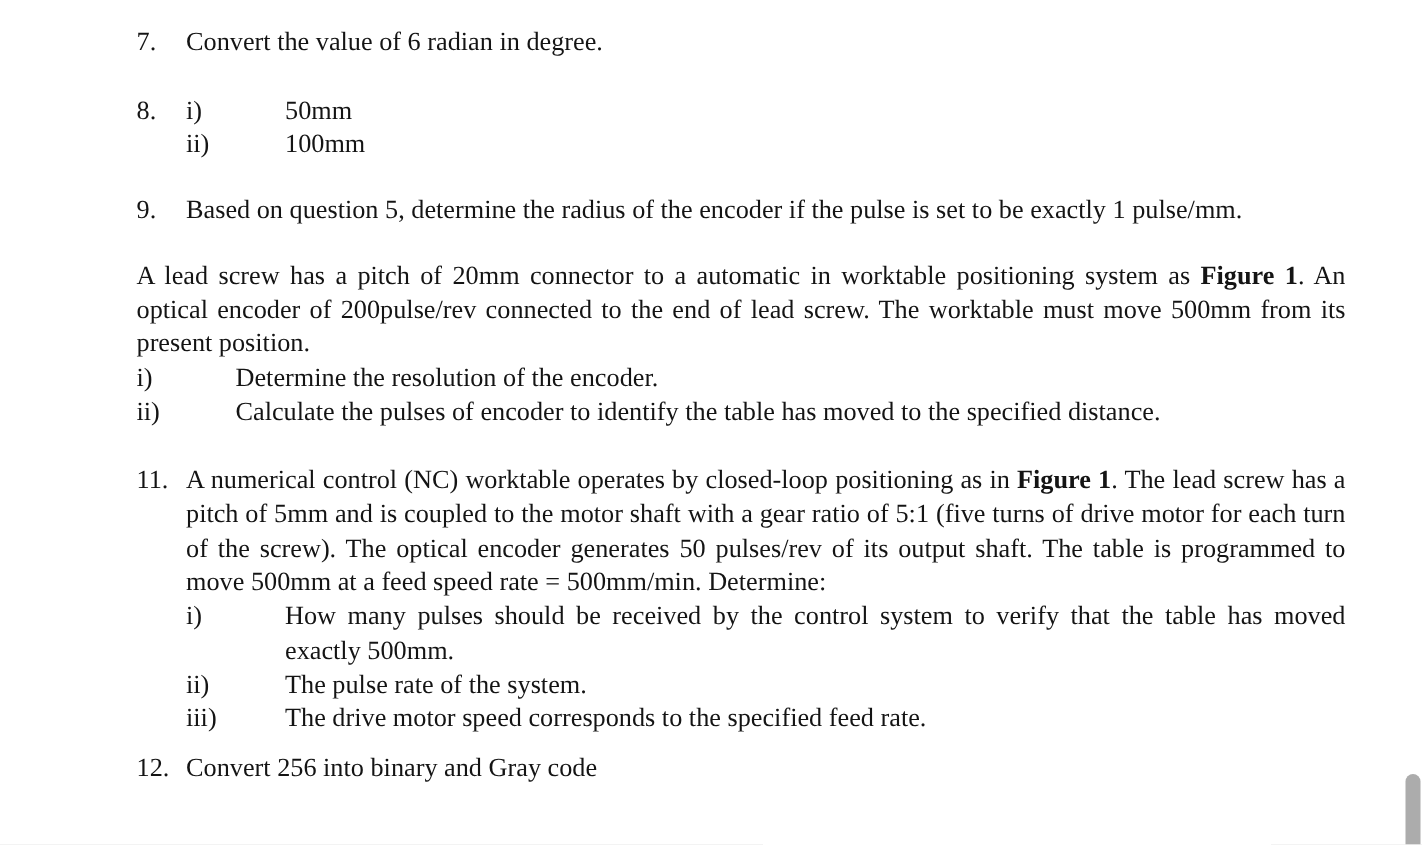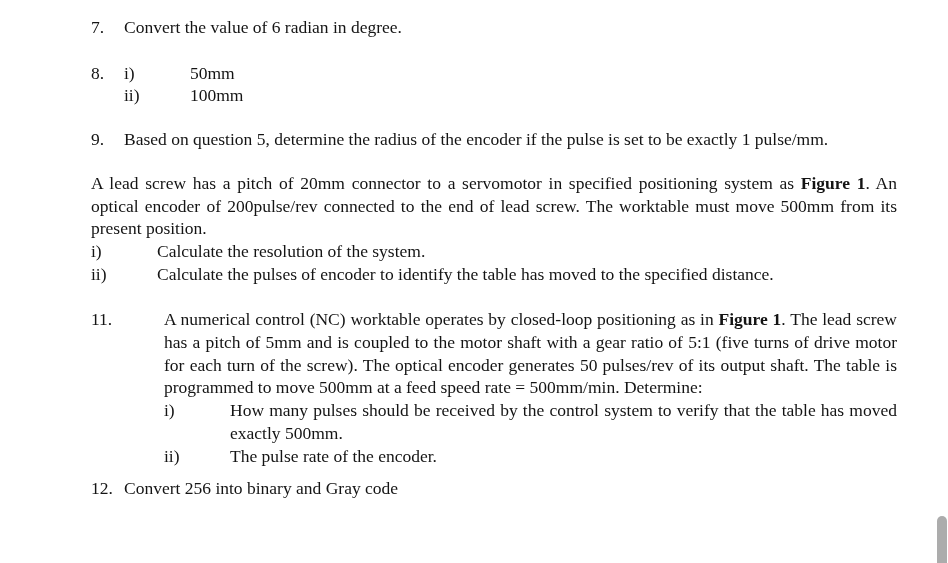--- a/index.html
+++ b/index.html
@@ -31,21 +31,21 @@
   .sub-label { flex: 0 0 66px; }
   .sub-text {
     flex: 1;
     text-align: justify;
     text-justify: inter-word;
   }
   .b { font-weight: bold; margin-top: 25px; }
   .mt-q8  { margin-top: 23px; }
   .mt-q9  { margin-top: 21px; }
   .mt-q10 { margin-top: 21px; }
-  .mt-q11 { margin-top: 23px; gap: 40px; }
+  .mt-q11 { margin-top: 23px; }
   .mt-q12 { margin-top: 10px; }
   .scroll-thumb {
     position: absolute;
     left: 937px;
     top: 516px;
     width: 10px;
     height: 60px;
     border-radius: 5px;
     background: #acacac;
   }
@@ -75,43 +75,47 @@
       </div>
     </div>
 
     <div class="q mt-q9">
       <div class="q-num">9.</div>
       <div class="q-body">Based on question 5, determine the radius of the encoder if the pulse is set to be exactly 1 pulse/mm.</div>
     </div>
 
     <div class="q mt-q10">
       <div class="q-body">
-        <span>A lead screw has a pitch of 20mm connector to a servomotor in specified positioning system as </span><span class="b">Figure 1</span><span>. An optical encoder of 200pulse/rev connected to the end of lead screw. The worktable must move 500mm from its present position.</span>
+        <span>A lead screw has a pitch of 20mm connector to a automatic in worktable positioning system as </span><span class="b">Figure 1</span><span>. An optical encoder of 200pulse/rev connected to the end of lead screw. The worktable must move 500mm from its present position.</span>
         <div class="sub">
           <div class="sub-label">i)</div>
-          <div class="sub-text">Calculate the resolution of the system.</div>
+          <div class="sub-text">Determine the resolution of the encoder.</div>
         </div>
         <div class="sub">
           <div class="sub-label">ii)</div>
           <div class="sub-text">Calculate the pulses of encoder to identify the table has moved to the specified distance.</div>
         </div>
       </div>
     </div>
 
     <div class="q mt-q11">
       <div class="q-num">11.</div>
       <div class="q-body">
         <span>A numerical control (NC) worktable operates by closed-loop positioning as in </span><span class="b">Figure 1</span><span>. The lead screw has a pitch of 5mm and is coupled to the motor shaft with a gear ratio of 5:1 (five turns of drive motor for each turn of the screw). The optical encoder generates 50 pulses/rev of its output shaft. The table is programmed to move 500mm at a feed speed rate = 500mm/min. Determine:</span>
         <div class="sub">
           <div class="sub-label">i)</div>
           <div class="sub-text">How many pulses should be received by the control system to verify that the table has moved exactly 500mm.</div>
         </div>
         <div class="sub">
           <div class="sub-label">ii)</div>
-          <div class="sub-text">The pulse rate of the encoder.</div>
+          <div class="sub-text">The pulse rate of the system.</div>
+        </div>
+        <div class="sub">
+          <div class="sub-label">iii)</div>
+          <div class="sub-text">The drive motor speed corresponds to the specified feed rate.</div>
         </div>
       </div>
     </div>
 
     <div class="q mt-q12">
       <div class="q-num">12.</div>
       <div class="q-body">Convert 256 into binary and Gray code</div>
     </div>
 
   </div>

